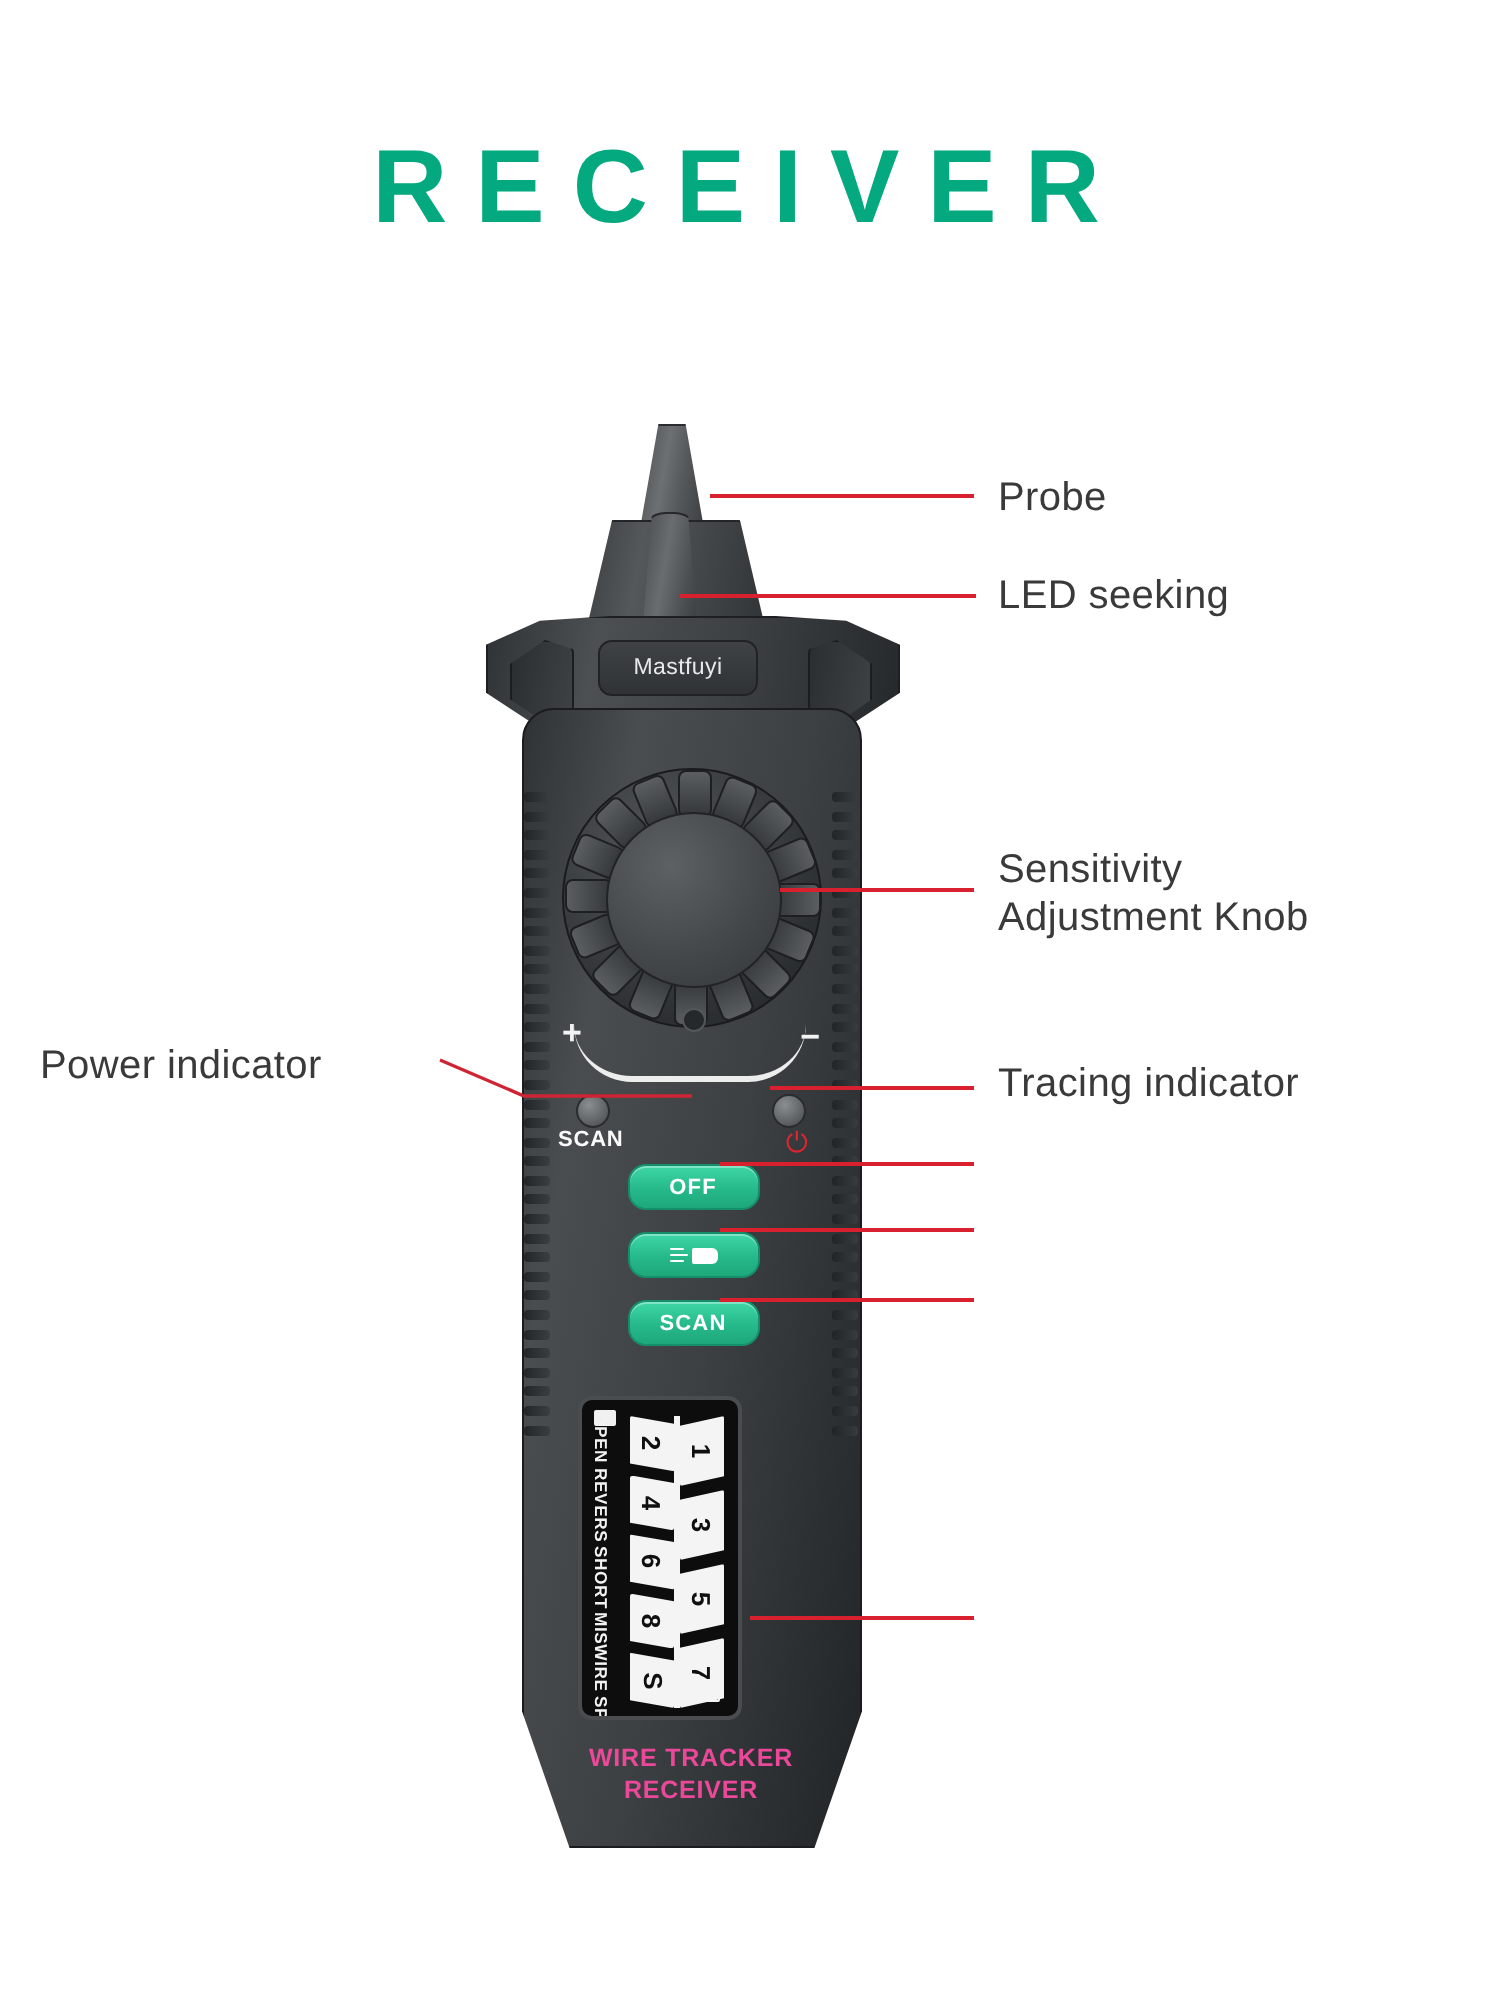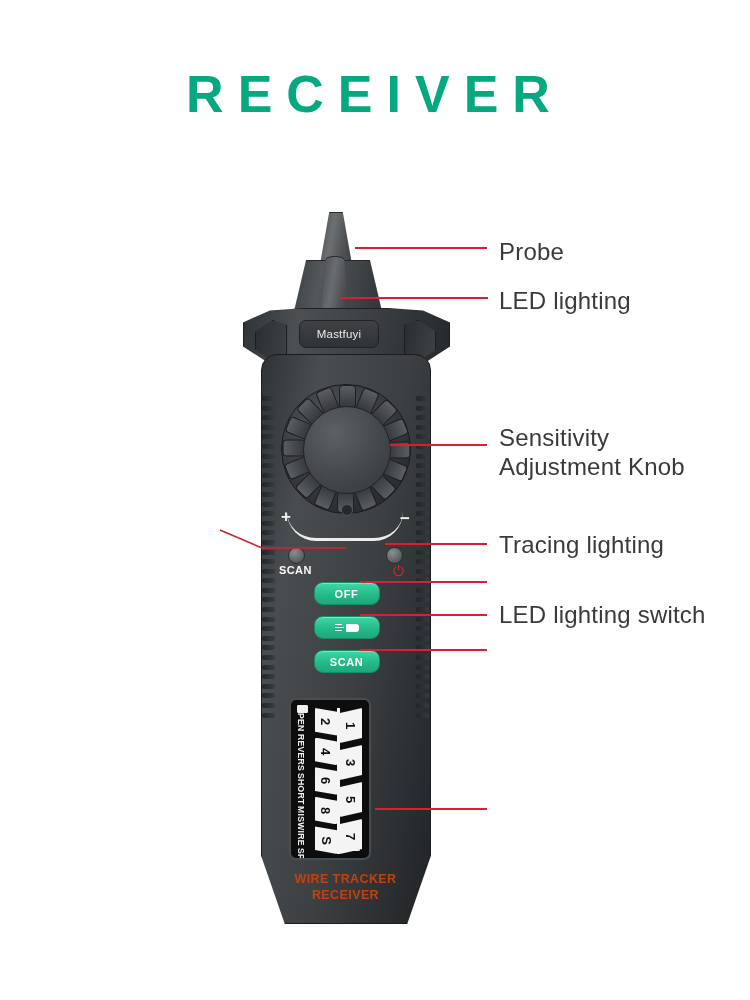--- a/index.html
+++ b/index.html
@@ -19,21 +19,21 @@
     font-size:52px;
     font-weight:bold;
     letter-spacing:14px;
     color:#0aa униcode;
   }
   .title{color:#05a97f;}
 
   
   .callout{
     position:absolute;
-    font-size:24px;
+    font-size:20px;
     color:#3a3a3a;
     white-space:nowrap;
     letter-spacing:.2px;
   }
   .callout.two-line{line-height:1.22;white-space:normal;width:260px;}
 
   
   .leader{position:absolute;background:#d8202f;height:1.6px;}
 
   
@@ -238,21 +238,21 @@
     display:flex;align-items:center;justify-content:center;
   }
   .batt-lcd:after{
     content:"";position:absolute;right:-3.4px;top:1.6px;width:2px;height:2.6px;background:#f4f4f4;
   }
   .batt-lcd i{width:4px;height:3px;background:#f4f4f4;}
 
   
   .foot{
     position:absolute;left:0;right:0;top:660px;text-align:center;
-    color:#c2410c;font-size:12.5px;font-weight:bold;line-height:1.26;letter-spacing:.4px;
+    color:#ec4899;font-size:12.5px;font-weight:bold;line-height:1.26;letter-spacing:.4px;
   }
 </style>
 </head>
 <body>
 
 <div id="stage">
 
   <div class="title">RECEIVER</div>
 
   <div id="device">
@@ -460,23 +460,23 @@
   <div class="leader" style="left:360px;top:581px;width:127px;"></div>
   <div class="leader" style="left:360px;top:614px;width:127px;"></div>
   <div class="leader" style="left:360px;top:649px;width:127px;"></div>
   <div class="leader" style="left:375px;top:808px;width:112px;"></div>
 
   <svg width="130" height="50" viewBox="0 0 130 50" style="position:absolute;left:218px;top:524px;">
     <polyline points="2,6 44,24 128,24" fill="none" stroke="#cf2433" stroke-width="1.7"></polyline>
   </svg>
 
   <div class="callout" style="left:499px;top:238px;">Probe</div>
-  <div class="callout" style="left:499px;top:287px;">LED lighting</div>
+  <div class="callout" style="left:499px;top:287px;">LED seeking</div>
 
   <div class="callout two-line" style="left:499px;top:423px;">
     <div>Sensitivity</div>
     <div>Adjustment Knob</div>
   </div>
 
-  <div class="callout" style="left:499px;top:531px;">Tracing lighting</div>
-  <div class="callout" style="left:499px;top:601px;">LED lighting switch</div>
+  <div class="callout" style="left:20px;top:522px;">Power indicator</div>
+  <div class="callout" style="left:499px;top:531px;">Tracing indicator</div>
 
 </div>
 
 </body></html>

